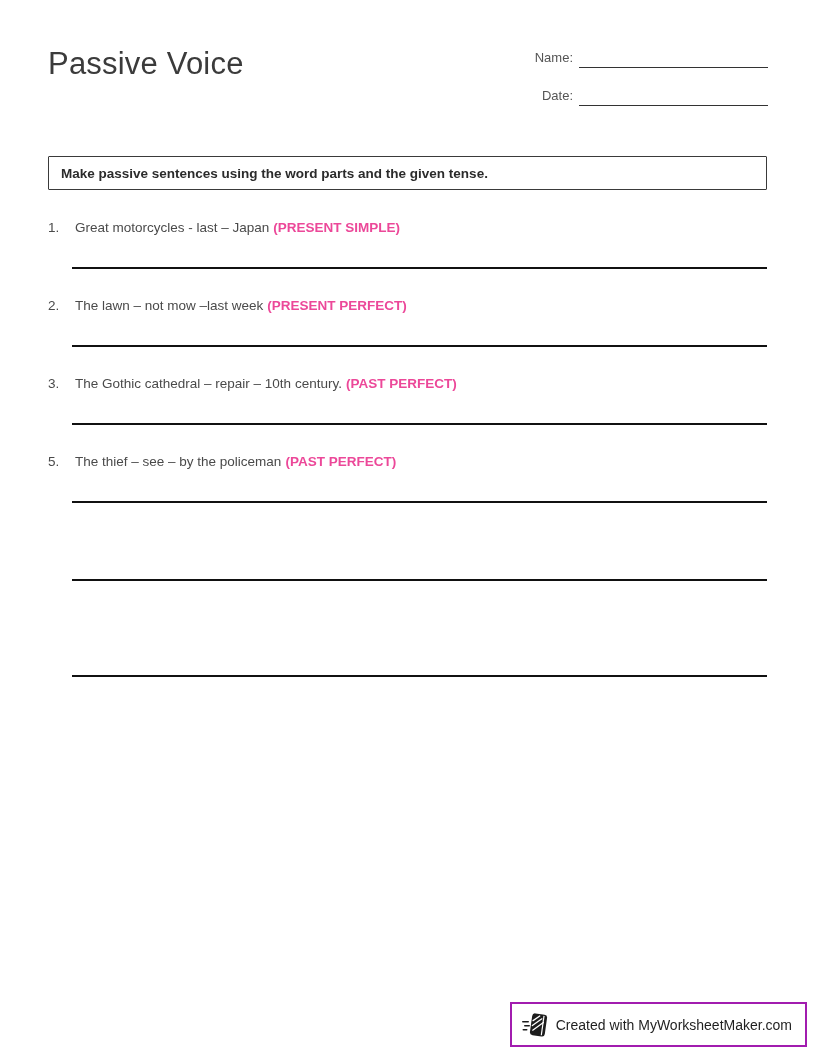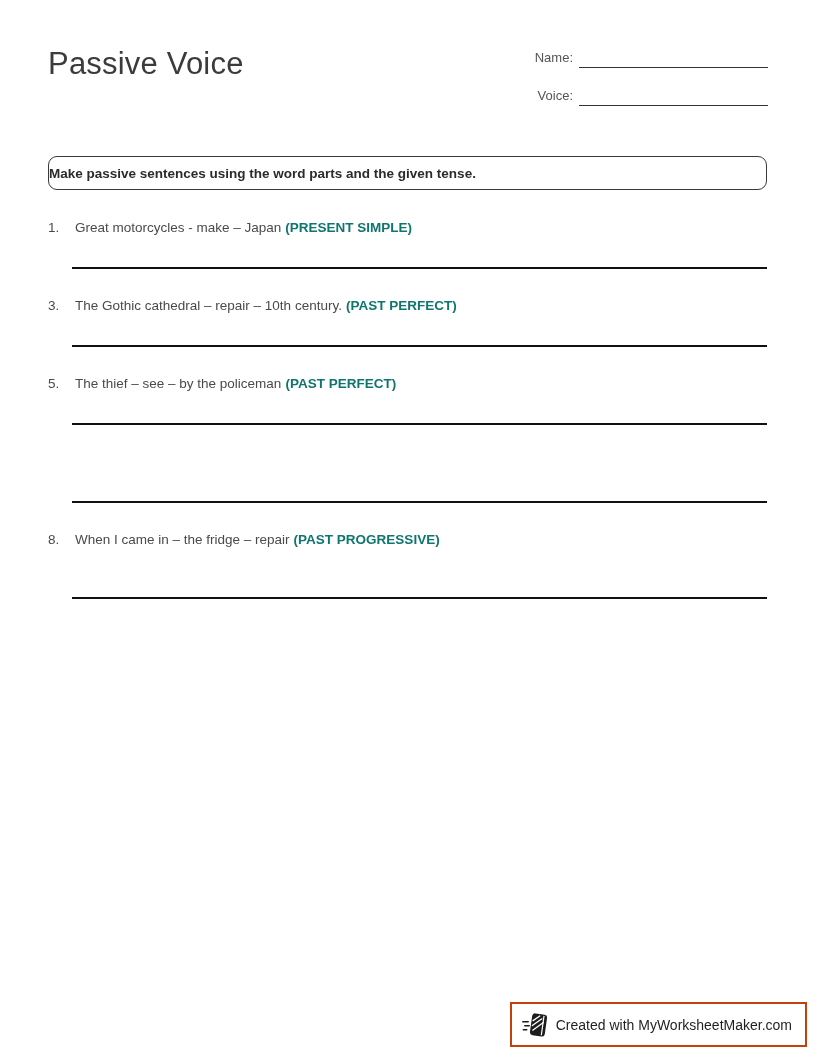--- a/index.html
+++ b/index.html
@@ -47,58 +47,59 @@
     border-bottom: 1px solid #333333;
   }
   .instruction-box {
     position: absolute;
     left: 48px;
     top: 156px;
     width: 719px;
     height: 34px;
     box-sizing: border-box;
     border: 1px solid #3a3a3a;
-    border-radius: 9px;
+    border-radius: 1px;
     display: flex;
     align-items: center;
+    padding-left: 12px;
     font-size: 13.5px;
     font-weight: bold;
     color: #2b2b2b;
   }
   .questions {
     position: absolute;
     left: 48px;
     top: 218px;
     width: 719px;
   }
   .question { position: relative; height: 78px; }
   .question.last { height: 96px; }
   .q-text {
     font-size: 13.5px;
     color: #4a4a4a;
     line-height: 20px;
   }
   .q-num { display: inline-block; width: 27px; }
-  .q-tense { font-weight: bold; color: #0f766e; margin-left: 4px; }
+  .q-tense { font-weight: bold; color: #ec4899; margin-left: 4px; }
   .answer-line {
     position: absolute;
     left: 24px;
     right: 0;
     top: 49px;
     height: 2px;
     background: #111111;
   }
   .question.last .answer-line { top: 67px; }
   .footer-badge {
     position: absolute;
     right: 9px;
     top: 1002px;
     height: 45px;
     box-sizing: border-box;
-    border: 2px solid #c2410c;
+    border: 2px solid #a21caf;
     display: flex;
     align-items: center;
     gap: 8px;
     padding: 0 13px 0 10px;
     font-size: 14px;
     color: #1f1f1f;
     white-space: nowrap;
     background: #ffffff;
     margin-left: 19px;
   }
@@ -110,47 +111,50 @@
 <div class="page">
 
   <h1 class="title">Passive Voice</h1>
 
   <div class="meta">
     <div class="meta-row">
       <span class="meta-label">Name:</span>
       <span class="meta-line"></span>
     </div>
     <div class="meta-row">
-      <span class="meta-label">Voice:</span>
+      <span class="meta-label">Date:</span>
       <span class="meta-line"></span>
     </div>
   </div>
 
   <div class="instruction-box">
     <span>Make passive sentences using the word parts and the given tense.</span>
   </div>
 
   <div class="questions" id="questions">
       <div class="question">
-        <div class="q-text"><span class="q-num">1.</span><span class="q-prompt">Great motorcycles - make – Japan</span><span class="q-tense">(PRESENT SIMPLE)</span></div>
+        <div class="q-text"><span class="q-num">1.</span><span class="q-prompt">Great motorcycles - last – Japan</span><span class="q-tense">(PRESENT SIMPLE)</span></div>
+        <div class="answer-line"></div>
+      </div>
+      <div class="question">
+        <div class="q-text"><span class="q-num">2.</span><span class="q-prompt">The lawn – not mow –last week</span><span class="q-tense">(PRESENT PERFECT)</span></div>
         <div class="answer-line"></div>
       </div>
       <div class="question">
         <div class="q-text"><span class="q-num">3.</span><span class="q-prompt">The Gothic cathedral – repair – 10th century.</span><span class="q-tense">(PAST PERFECT)</span></div>
         <div class="answer-line"></div>
       </div>
       <div class="question">
         <div class="q-text"><span class="q-num">5.</span><span class="q-prompt">The thief – see – by the policeman</span><span class="q-tense">(PAST PERFECT)</span></div>
         <div class="answer-line"></div>
       </div>
       <div class="question">
         <div class="answer-line"></div>
       </div>
       <div class="question last">
-        <div class="q-text"><span class="q-num">8.</span><span class="q-prompt">When I came in – the fridge – repair</span><span class="q-tense">(PAST PROGRESSIVE)</span></div>
         <div class="answer-line"></div>
       </div>
     </div>
 
   <div class="footer-badge">
     <span class="logo">
       <svg viewBox="0 0 26 26" width="26" height="26" aria-hidden="true">
         <g fill="#1c1c1c">
           <rect x="0" y="9" width="7" height="1.6" rx="0.8"></rect>
           <rect x="2" y="13" width="6" height="1.6" rx="0.8"></rect>

